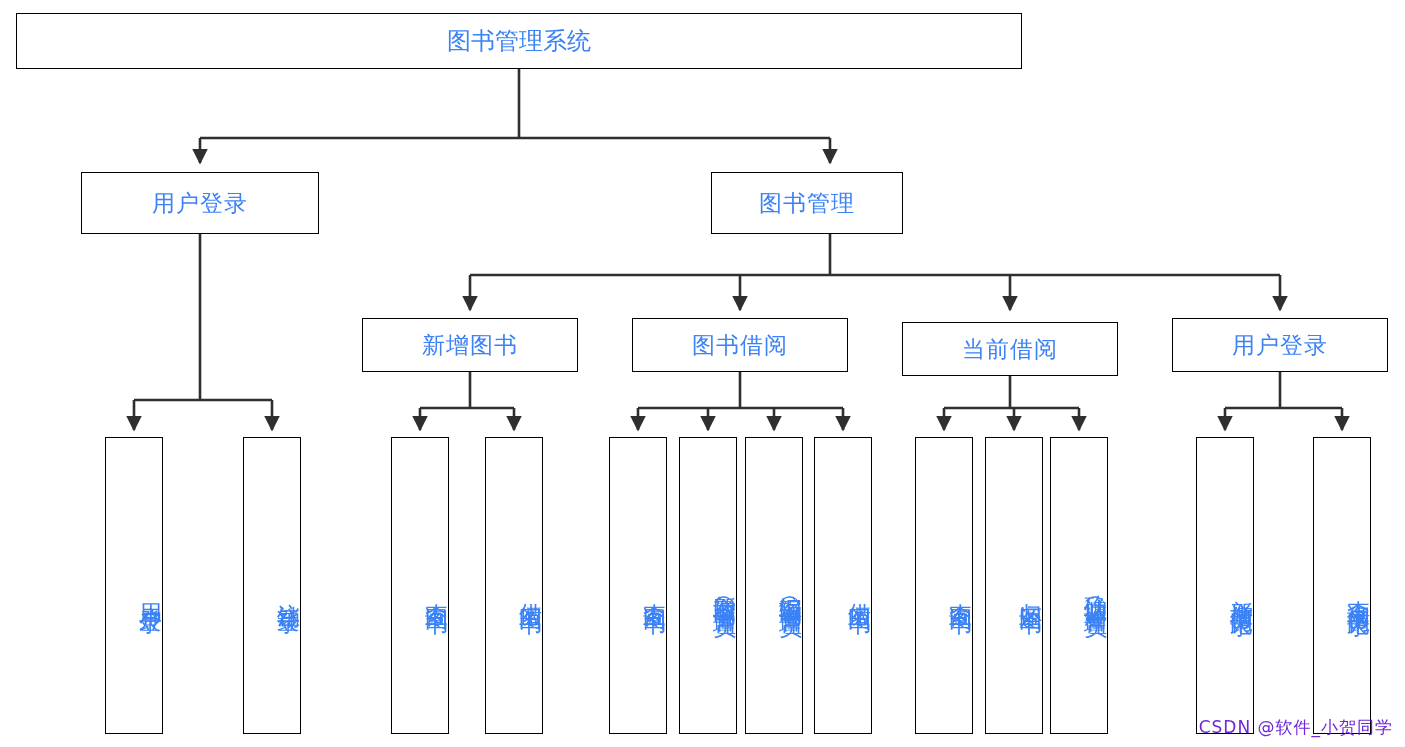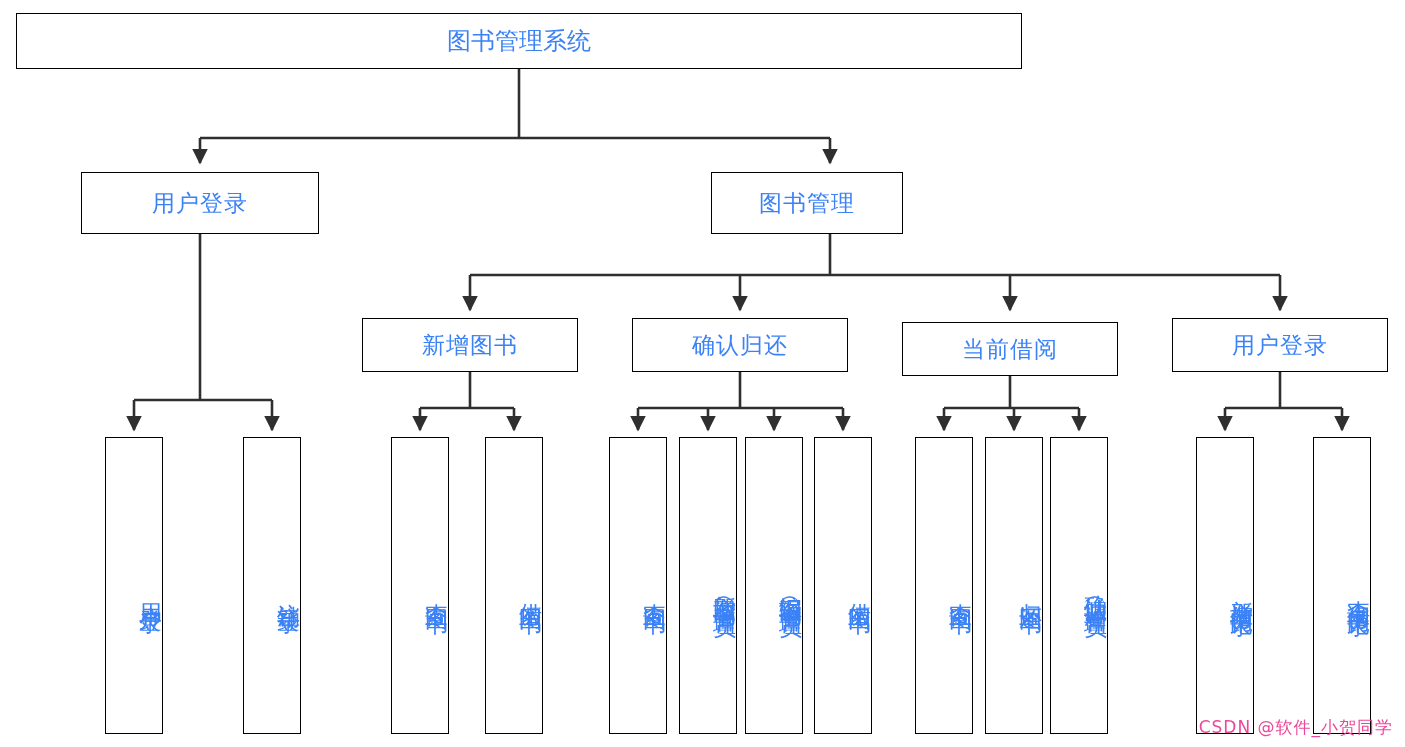--- a/index.html
+++ b/index.html
@@ -26,21 +26,21 @@
     text-orientation:upright;
     align-items:flex-start;
     justify-content:center;
     padding-top:10px;
     line-height:1;
     overflow:hidden;
   }
   .node.v .txt{ writing-mode:vertical-rl; text-orientation:upright; }
   .watermark{
     position:absolute;
-    color:#ec4899;
+    color:#6d28d9;
     font-size:17px;
     letter-spacing:1px;
     white-space:nowrap;
     right:12px;bottom:8px;
   }
 </style>
 </head>
 <body>
 
 <div id="stage">
@@ -103,21 +103,21 @@
     <span class="txt">用户登录</span>
   </div>
   <div class="node h" style="left:711px;top:172px;width:192px;height:62px;">
     <span class="txt">图书管理</span>
   </div>
 
   <div class="node h" style="left:362px;top:318px;width:216px;height:54px;">
     <span class="txt">新增图书</span>
   </div>
   <div class="node h" style="left:632px;top:318px;width:216px;height:54px;">
-    <span class="txt">确认归还</span>
+    <span class="txt">图书借阅</span>
   </div>
   <div class="node h" style="left:902px;top:322px;width:216px;height:54px;">
     <span class="txt">当前借阅</span>
   </div>
   <div class="node h" style="left:1172px;top:318px;width:216px;height:54px;">
     <span class="txt">用户登录</span>
   </div>
 
   <div class="node v" style="left:105px;top:437px;width:58px;height:297px;">
     <span class="txt">用户登录</span>

